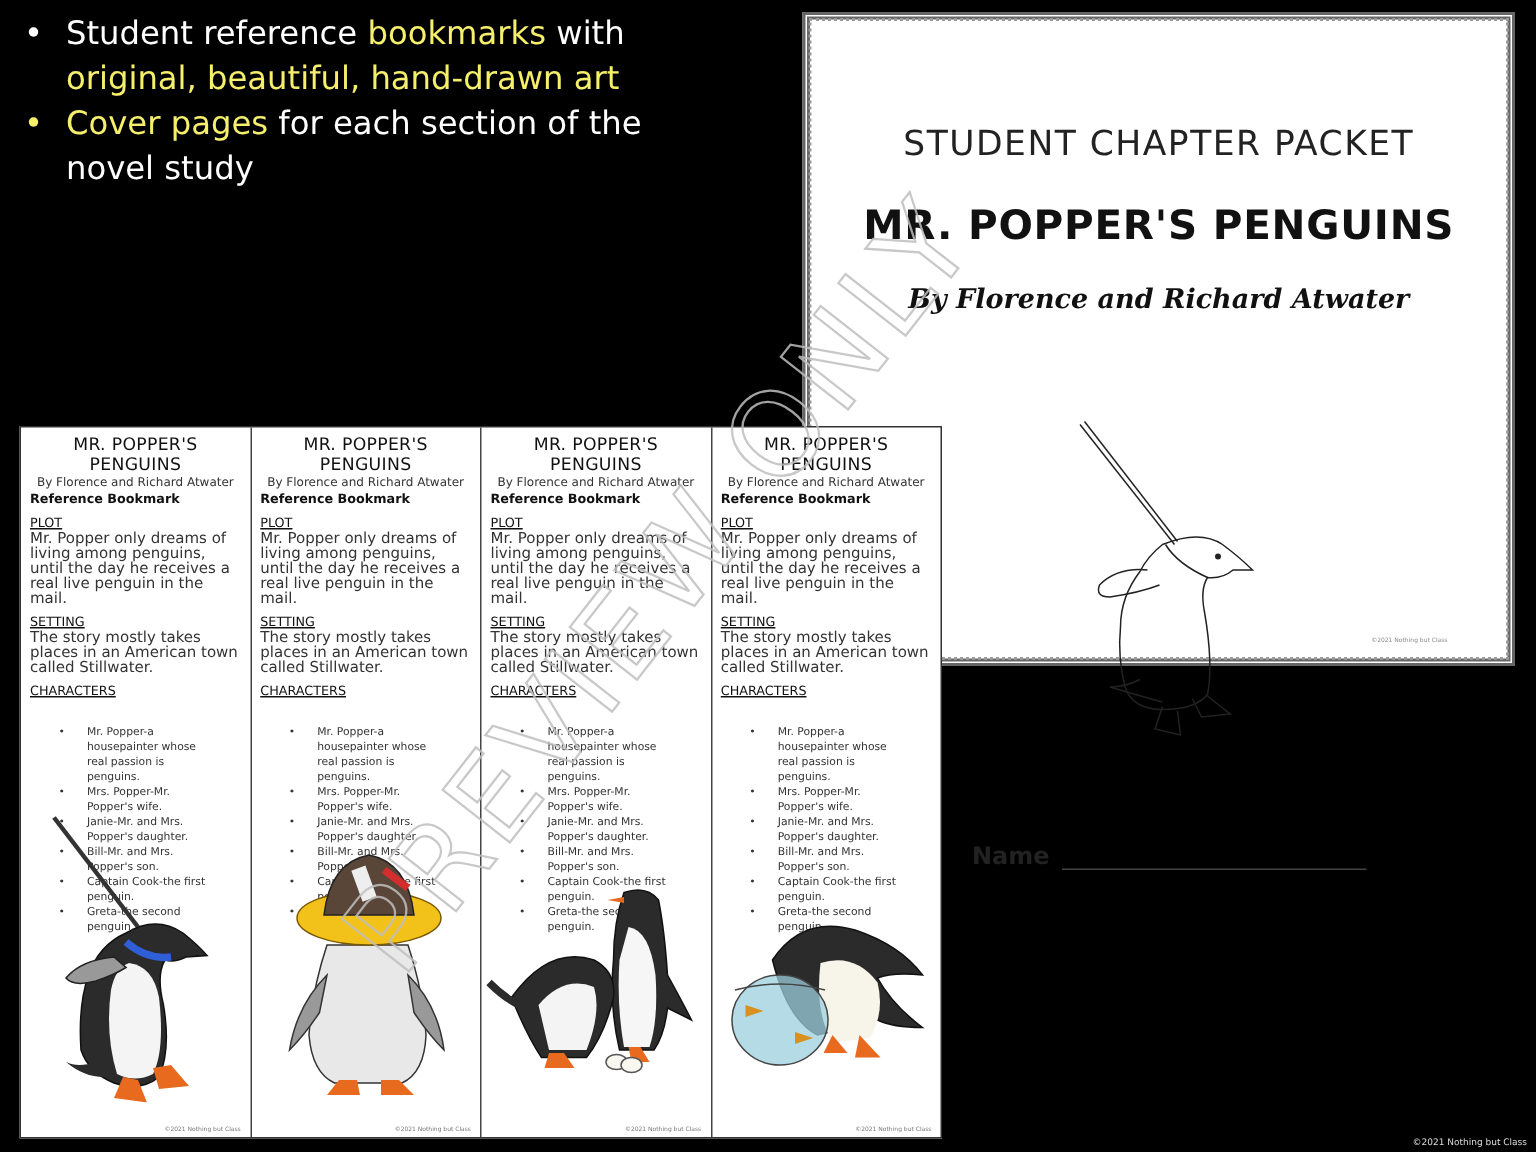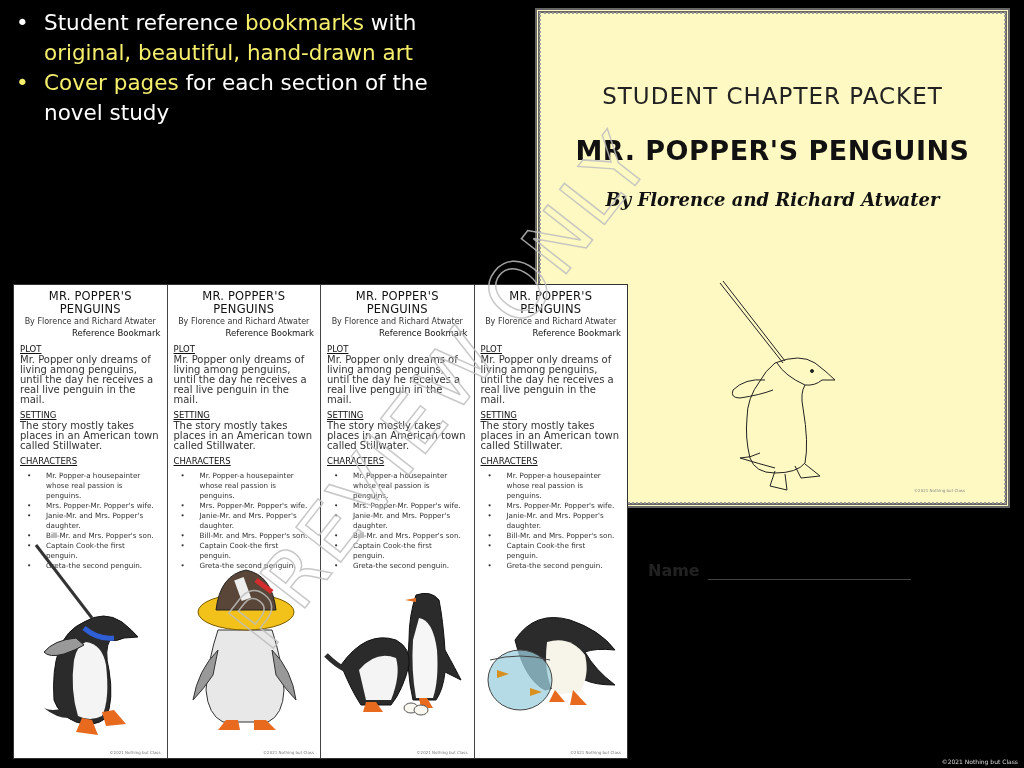--- a/index.html
+++ b/index.html
@@ -11,46 +11,46 @@
     .promo { position:absolute; left:14px; top:6px; width:460px; color:#fff; }
     .promo h1 { margin:0; font-family:"DejaVu Sans", sans-serif; font-weight:bold; font-size:25px; letter-spacing:0.5px; line-height:34px; }
     .promo ul { margin:2px 0 0 0; padding:0; list-style:none; }
     .promo li { position:relative; padding-left:30px; font-size:21.5px; line-height:30px; font-family:"DejaVu Sans", sans-serif; }
     .promo li .bullet { position:absolute; left:2px; top:0; }
     .hl { color:#f6ef6c; }
     .yellow-bullet { color:#f6ef6c; }
 
     
     .cover {
-      position:absolute; left:535px; top:8px; width:475px; height:500px;
-      background:#fef9c3; box-sizing:border-box;
+      position:absolute; left:535px; top:8px; width:475px; height:436px;
+      background:#ffffff; box-sizing:border-box;
       border:5px double #666;
       outline:2px dotted #999; outline-offset:-6px;
     }
     .cover .packet { position:absolute; top:70px; left:0; right:0; text-align:center; font-family:"DejaVu Sans", sans-serif; font-size:23px; letter-spacing:1px; color:#222; font-weight:normal; }
     .cover .title { position:absolute; top:122px; left:0; right:0; text-align:center; font-family:"DejaVu Sans", sans-serif; font-weight:bold; font-size:27px; color:#111; letter-spacing:0.5px; }
     .cover .author { position:absolute; top:176px; left:0; right:0; text-align:center; font-family:"DejaVu Serif", serif; font-style:italic; font-weight:bold; font-size:18px; color:#111; }
     .cover .art { position:absolute; left:165px; top:255px; width:150px; height:230px; }
     .cover .name-row { position:absolute; left:108px; top:548px; font-family:"DejaVu Sans", sans-serif; font-size:16px; color:#222; display:flex; align-items:flex-end;font-weight:bold; }
     .cover .name-line { display:inline-block; width:203px; border-bottom:1.5px solid #444; margin-left:8px; height:16px; }
     .cover .copy { position:absolute; right:40px; bottom:10px; font-size:4px; color:#888; }
 
     
     .bookmarks {
       position:absolute; left:13px; top:284px; width:615px; height:475px;
       background:#fff; display:flex; border:1px solid #333; box-sizing:border-box;
     }
     .bm { flex:1; position:relative; border-right:1.5px solid #444; padding:5px 6px 0 6px; box-sizing:border-box; overflow:hidden; }
     .bm:last-child { border-right:none; }
     .bm .t1 { text-align:center; font-family:"DejaVu Sans", sans-serif; font-size:11.5px; letter-spacing:0.2px; color:#111; line-height:13px; }
     .bm .t2 { text-align:center; font-size:8px; color:#333; line-height:11px; }
-    .bm .t3 { text-align:right; font-weight:normal; font-size:8.5px; color:#111; line-height:12px; }
+    .bm .t3 { text-align:left; font-weight:bold; font-size:8.5px; color:#111; line-height:12px; }
     .bm .sec { text-align:left; font-size:8.5px; text-decoration:underline; color:#111; margin-top:5px; line-height:11px; }
     .bm p { margin:0; font-size:10px; line-height:10px; color:#333; }
-    .bm ul { margin:4px; padding:0 0 0 0; list-style:none; }
+    .bm ul { margin:16px; padding:0 0 0 0; list-style:none; }
     .bm li { position:relative; padding-left:22px; font-size:7.2px; line-height:10px; color:#333; }
     .bm li::before { content:"•"; position:absolute; left:3px; top:0; }
     .bm .pic { position:absolute; left:0; right:0; top:255px; height:195px; }
     .bm .copy { position:absolute; right:6px; bottom:3px; font-size:4px; color:#777; }
 
     
     .watermark {
       position:absolute; left:190px; top:345px; transform:rotate(-52deg); transform-origin:left top;
       font-family:"DejaVu Sans", sans-serif; font-size:78px; font-weight:normal; color:transparent;
       -webkit-text-stroke:1.5px rgba(190,190,190,0.85); letter-spacing:4px; white-space:nowrap;

